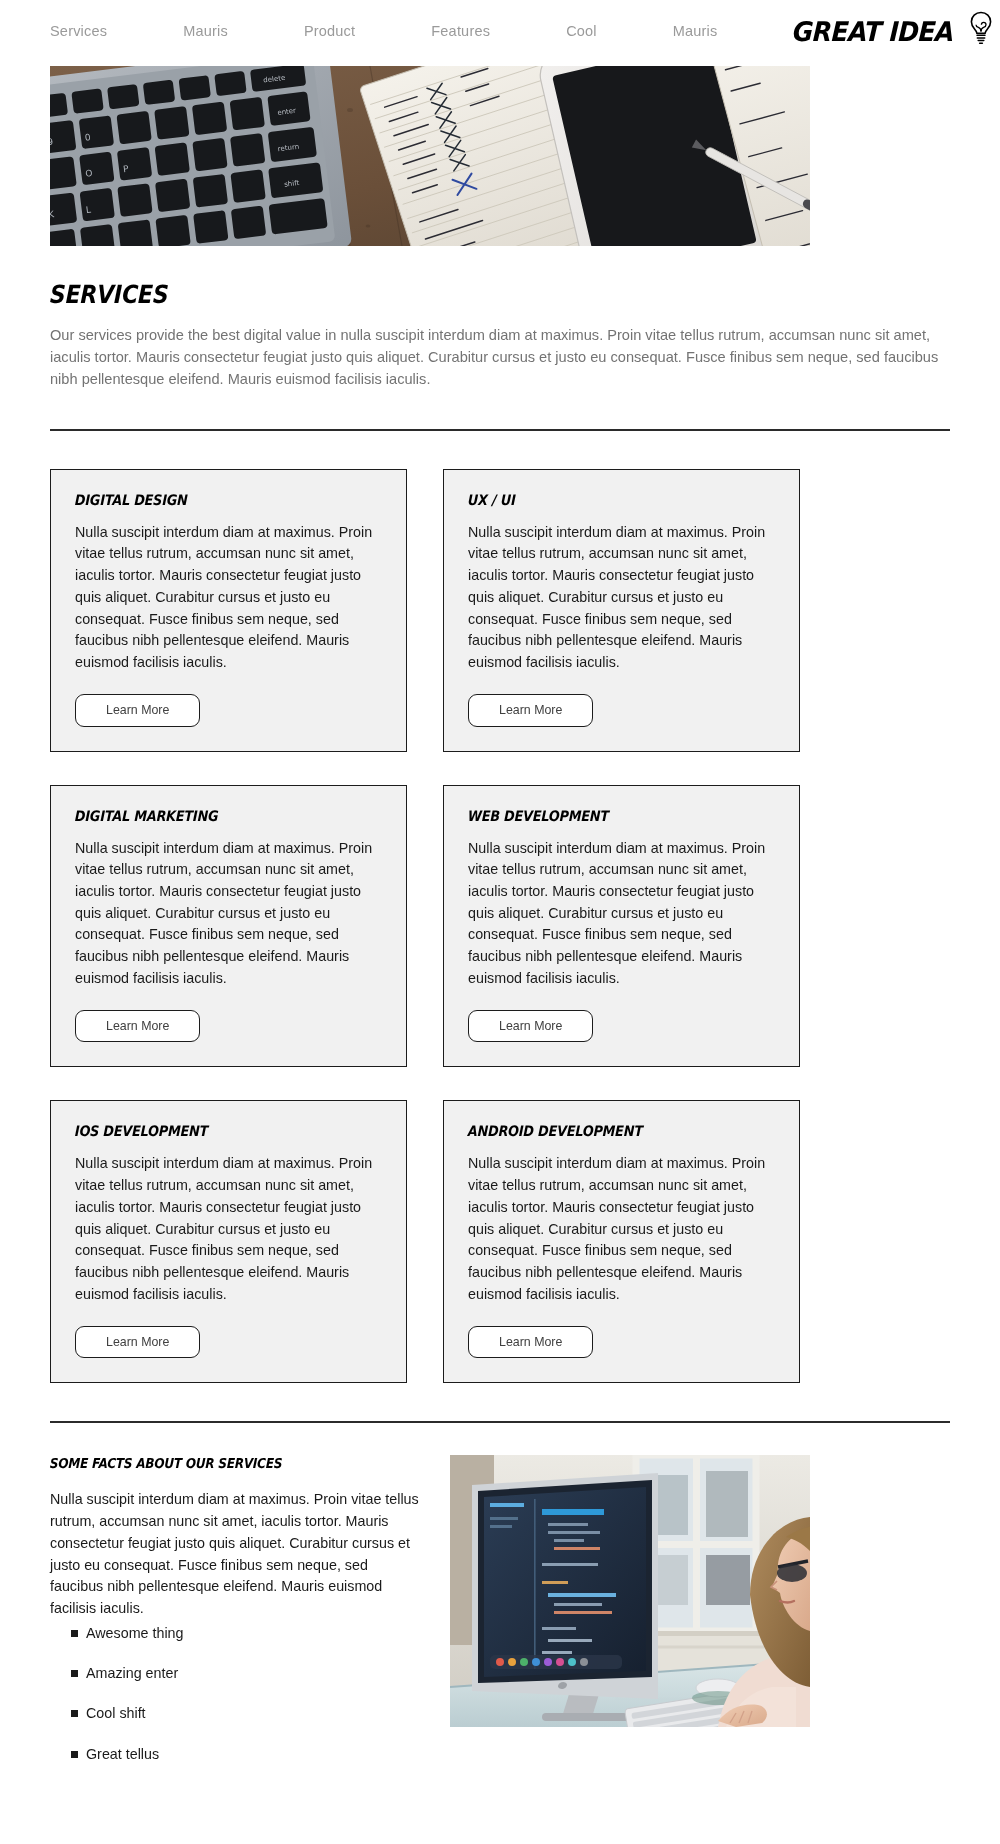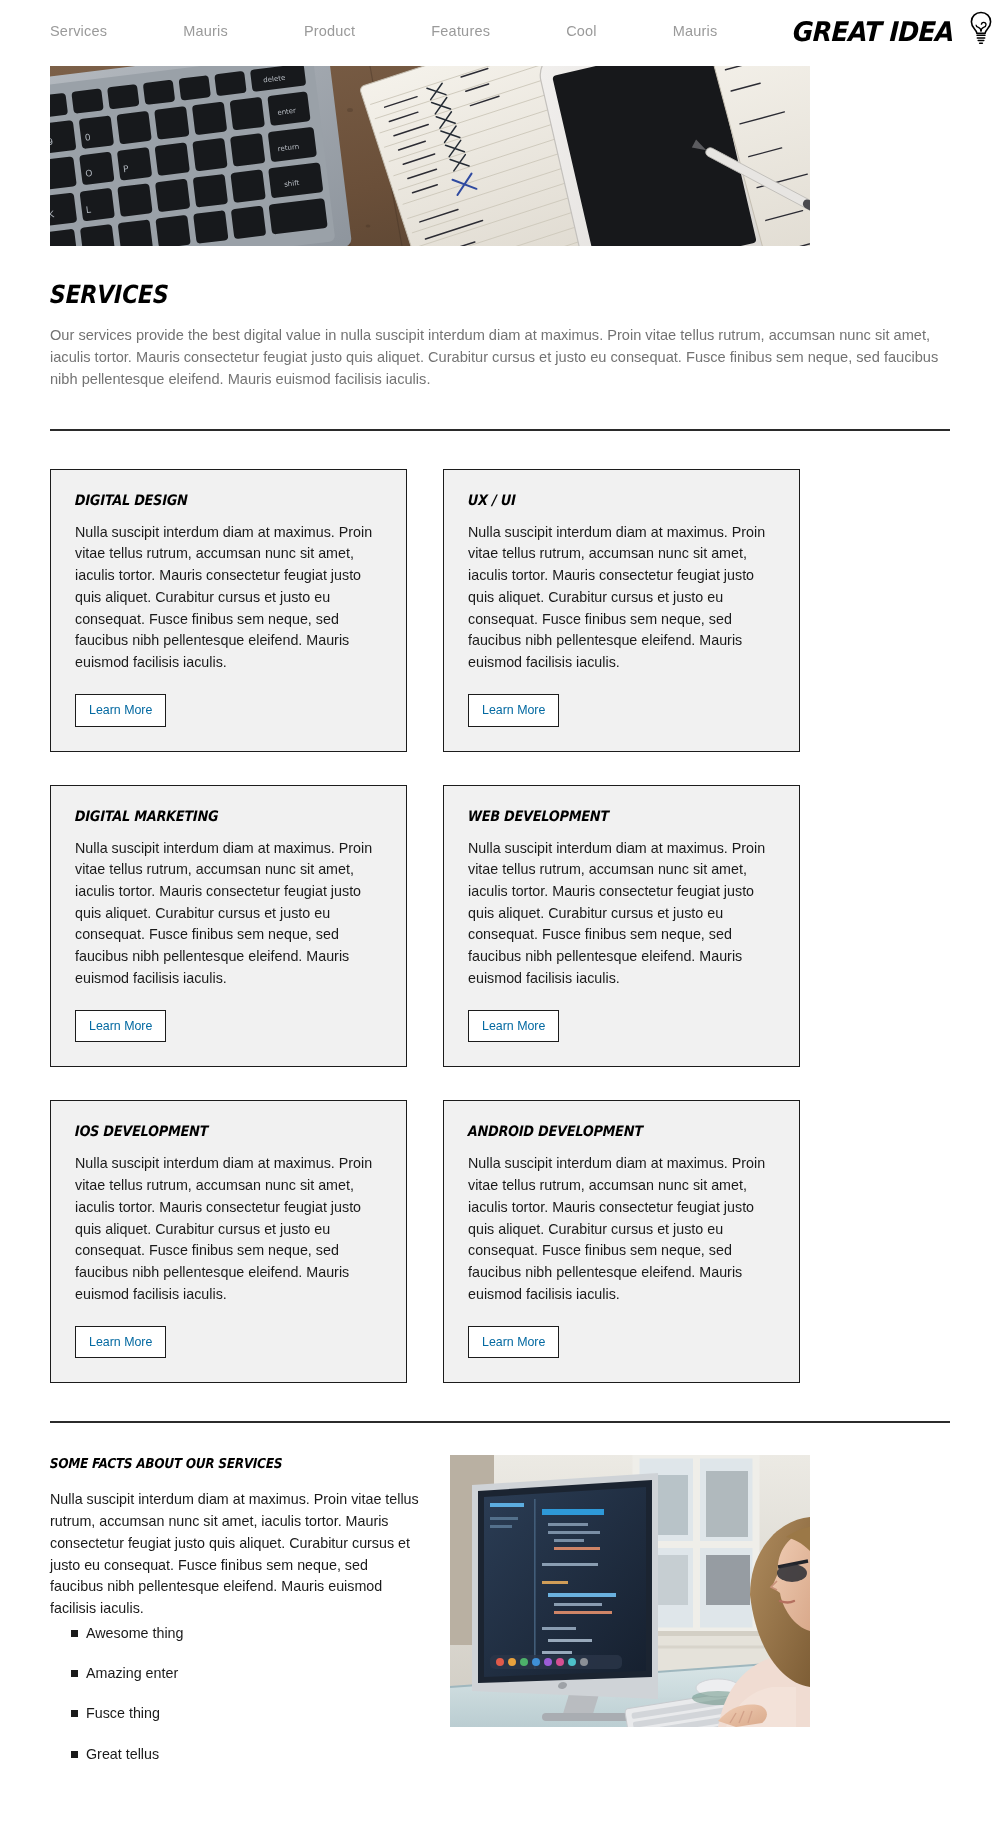--- a/index.html
+++ b/index.html
@@ -119,25 +119,25 @@
     font-size: 14.3px;
     line-height: 1.52;
     margin: 14px 0 0 0;
     color: #1a1a1a;
   }
   .btn {
     display: inline-block;
     margin-top: 20px;
     background: #ffffff;
     border: 1px solid #1c1c1c;
-    border-radius: 0;
-    padding: 8px 13px;
+    border-radius: 9px;
+    padding: 8px 30px;
     font-size: 12.4px;
     font-family: "Liberation Sans", sans-serif;
-    color: #0369a1;
+    color: #404040;
     cursor: pointer;
     line-height: 1.2;
   }
 
   
   .rule2 {
     height: 0;
     border-top: 2px solid #2b2b2b;
     margin: 38px 50px 0 50px;
   }
@@ -461,21 +461,21 @@
 
   <div class="rule2"></div>
 
   <div class="facts">
     <div>
       <div class="facts-title display-title">SOME FACTS ABOUT OUR SERVICES</div>
       <p class="facts-body">Nulla suscipit interdum diam at maximus. Proin vitae tellus rutrum, accumsan nunc sit amet, iaculis tortor. Mauris consectetur feugiat justo quis aliquet. Curabitur cursus et justo eu consequat. Fusce finibus sem neque, sed faucibus nibh pellentesque eleifend. Mauris euismod facilisis iaculis.</p>
       <ul class="facts-list">
         <li>Awesome thing</li>
         <li>Amazing enter</li>
-        <li>Fusce thing</li>
+        <li>Cool shift</li>
         <li>Great tellus</li>
       </ul>
     </div>
 
     <div class="facts-photo">
       <svg width="360" height="272" viewBox="0 0 360 272" role="img" preserveAspectRatio="none">
         <defs>
           <linearGradient id="roomG" x1="0" y1="0" x2="0" y2="1">
             <stop offset="0%" stop-color="#eceae4"></stop>
             <stop offset="100%" stop-color="#cfcbc2"></stop>

